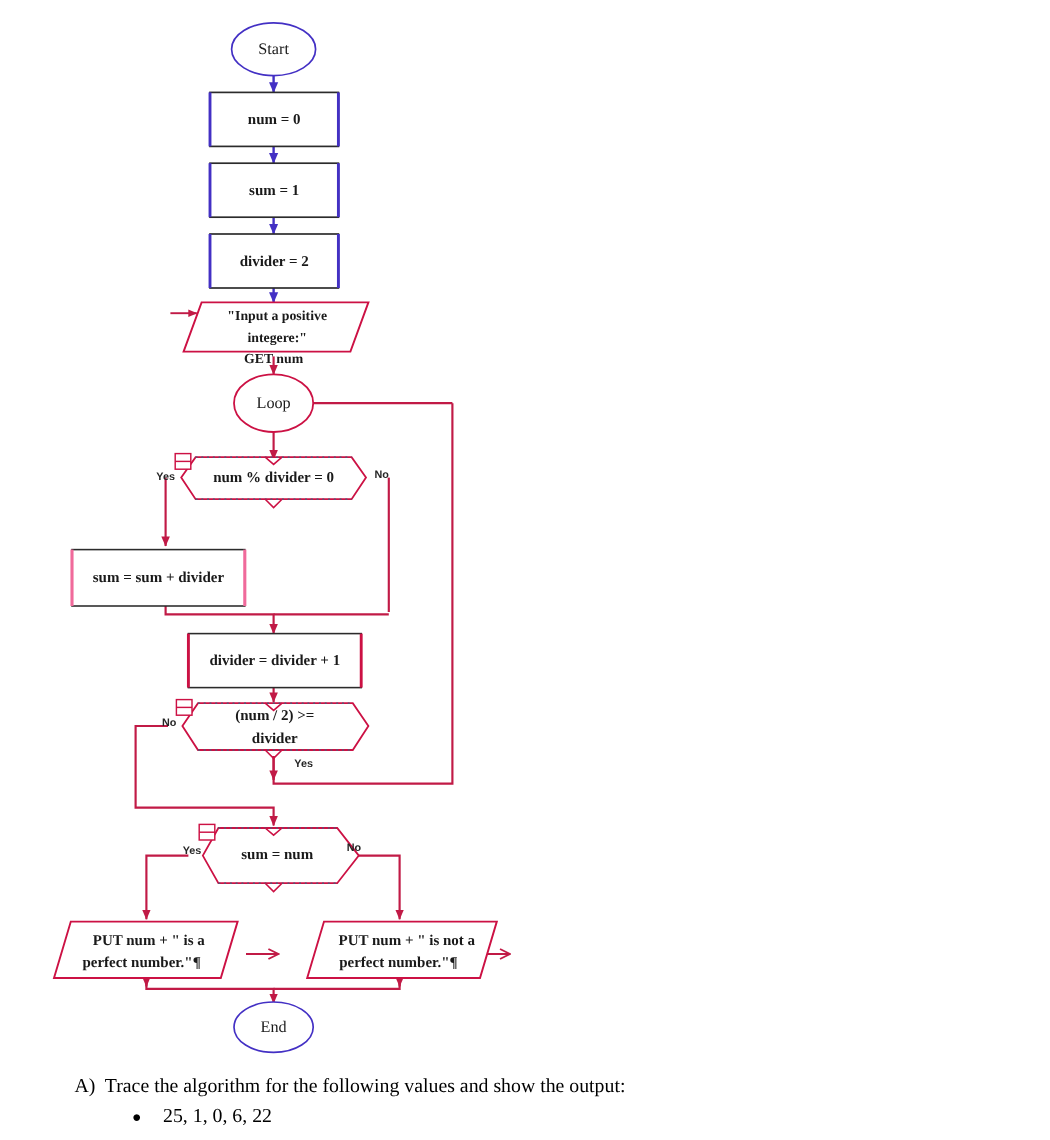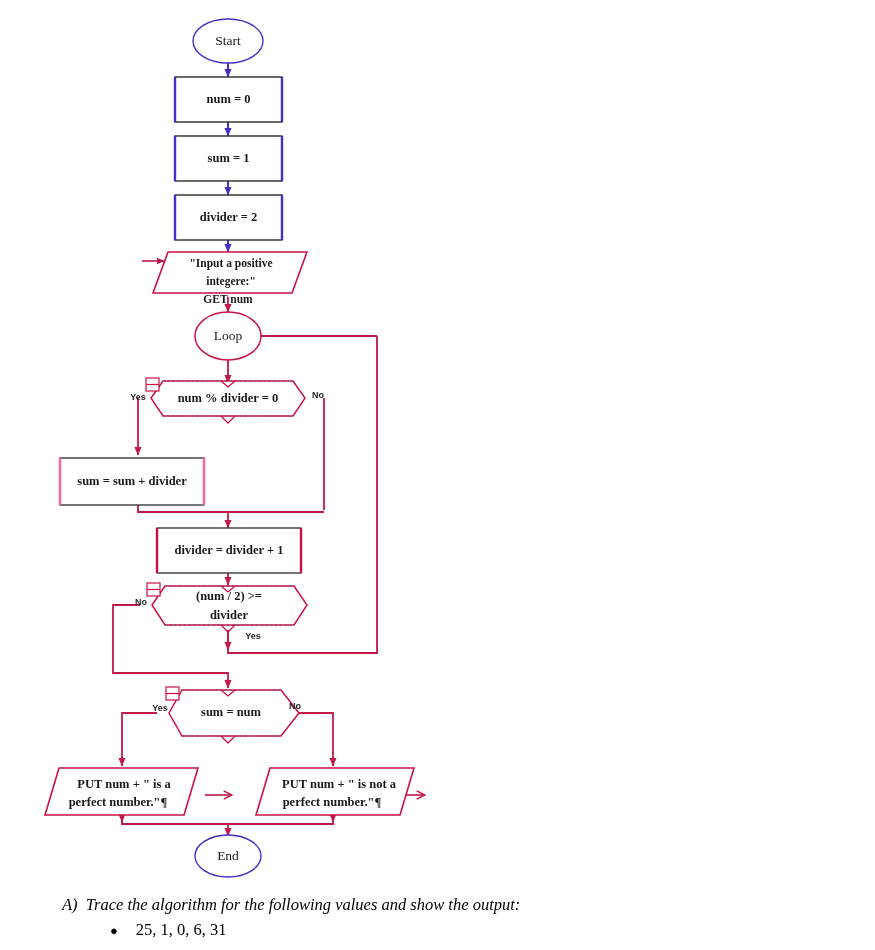--- a/index.html
+++ b/index.html
@@ -57,21 +57,20 @@
     top: 893px;
     width: 875px;
     font-family: "Liberation Serif", "DejaVu Serif", serif;
     color: #000000;
   }
   .q-line {
     font-size: 16.5px;
     margin-left: 62px;
     line-height: 1.45;
     white-space: pre;
-    font-style: italic;
   }
   .q-bullet-row {
     margin-left: 110px;
     margin-top: 3px;
     font-size: 16.5px;
     display: flex;
     align-items: baseline;
   }
   .q-bullet-dot {
     font-size: 13px;
@@ -251,15 +250,15 @@
     <text class="term-text" x="228" y="857">End</text>
   </g>
 
 </svg>
 </div>
 
 <div id="question-block">
   <div class="q-line">A)  Trace the algorithm for the following values and show the output:</div>
   <div class="q-bullet-row">
     <span class="q-bullet-dot">●</span>
-    <span>25,  1, 0, 6, 31</span>
+    <span>25,  1, 0, 6, 22</span>
   </div>
 </div>
 
 </body></html>

